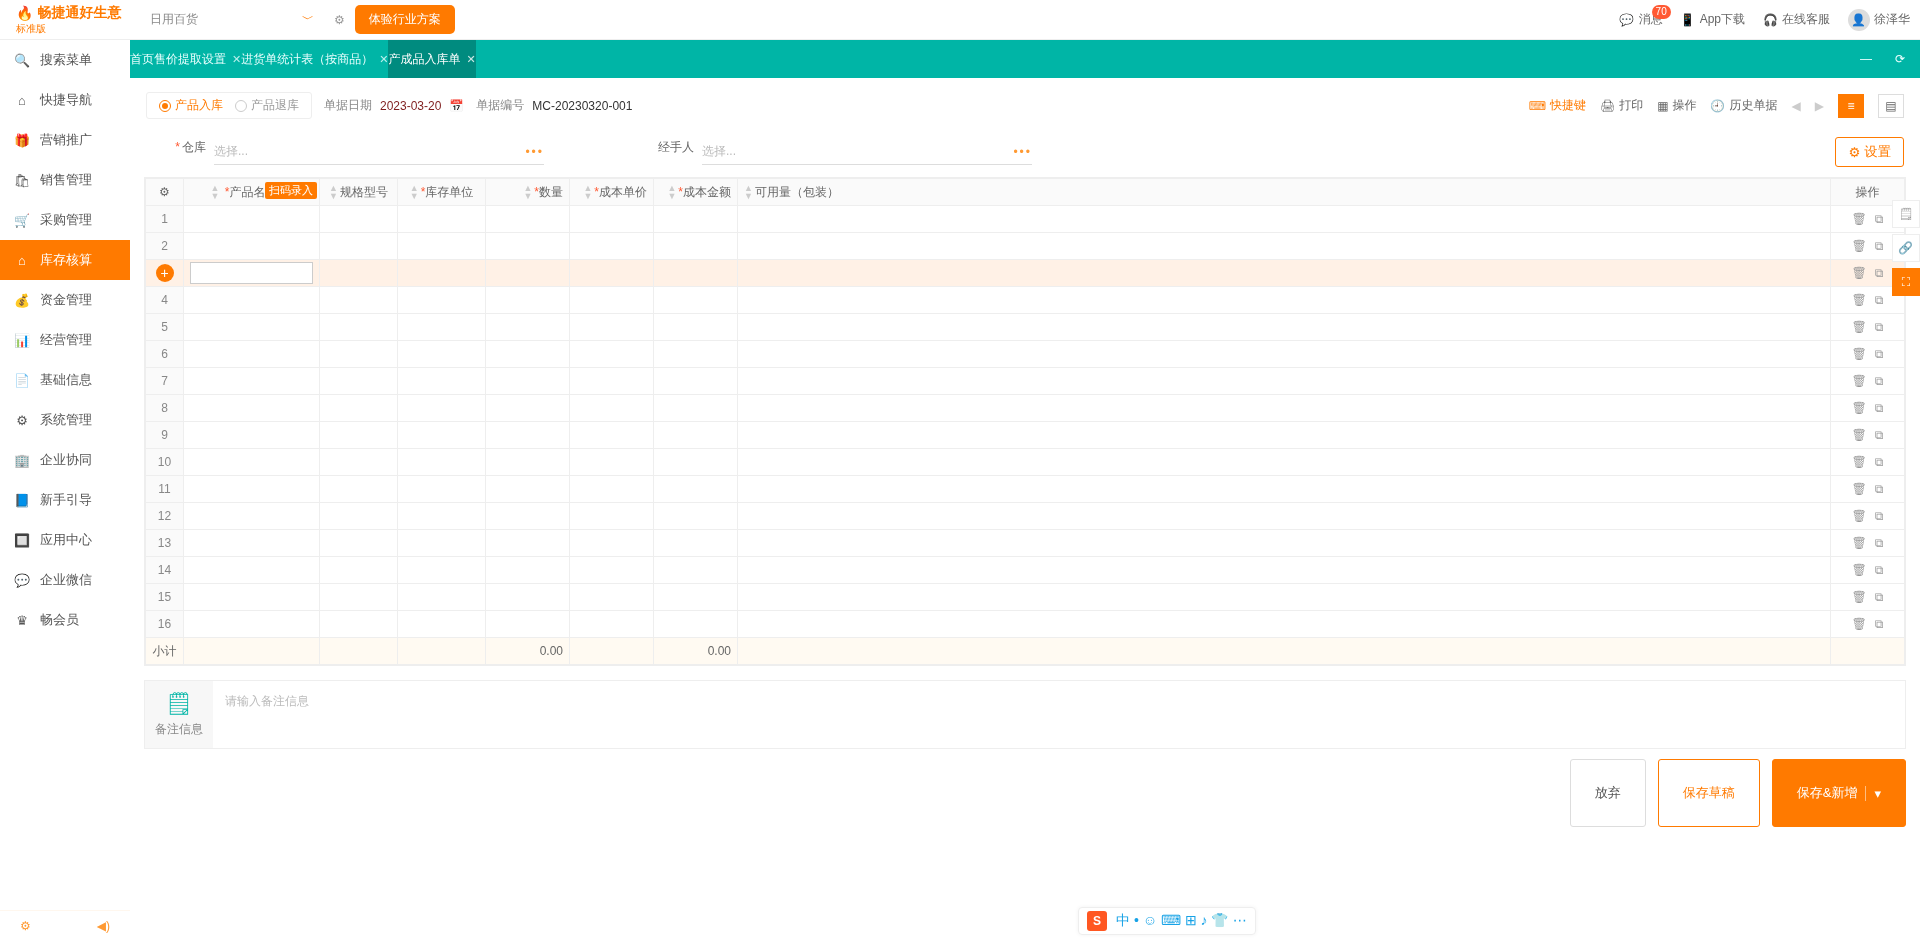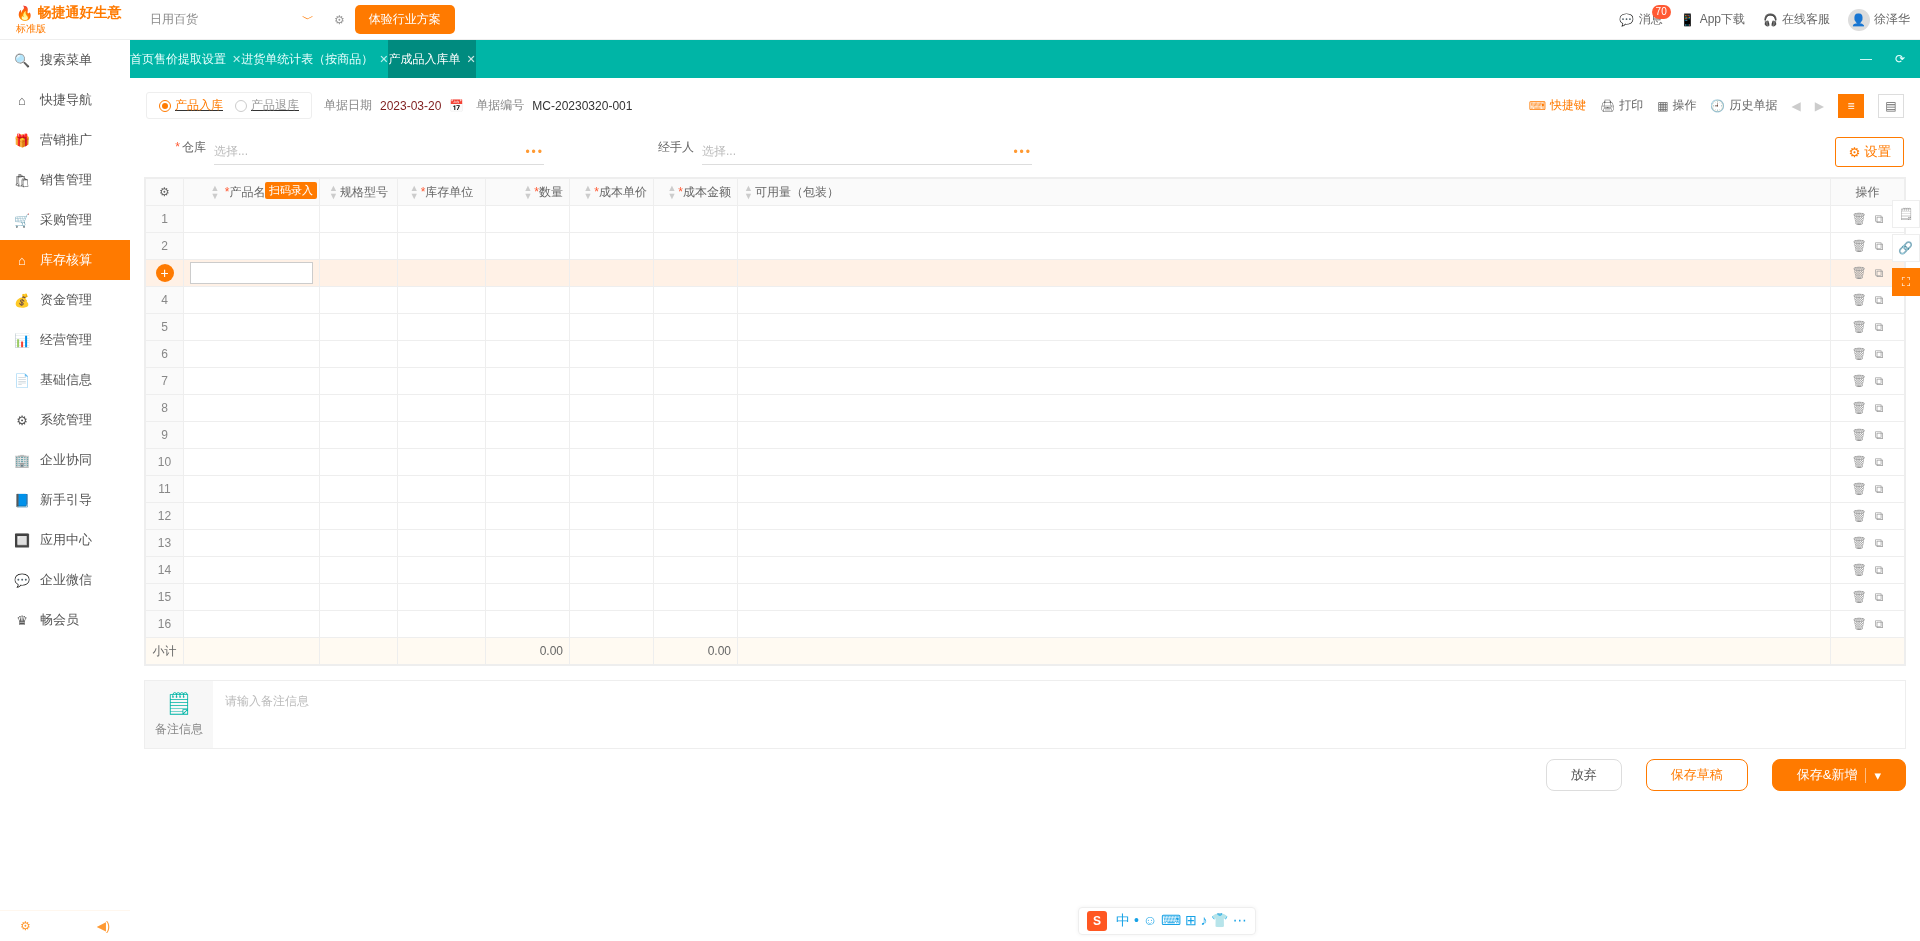--- a/index.html
+++ b/index.html
@@ -32,21 +32,21 @@
 .tabbar { height: 38px; background: #00b5a6; display: flex; align-items: center; color: #e7fffe; }
 .tab { padding: 0 0; height: 100%; display: flex; align-items: center; gap: 6px; cursor: pointer; }
 .tab.active { background: #008b7f; color: #fff; }
 .tab-close { font-size: 11px; opacity: .8; }
 .tabbar-right { margin-left: auto; display: flex; gap: 6px; padding-right: 6px; }
 .tabbar-btn { width: 28px; height: 28px; display: flex; align-items: center; justify-content: center; cursor: pointer; }
 
 
 .page-body { padding: 10px 14px 0 14px; display: flex; flex-direction: column; flex: 1; min-height: 0; }
 .toolbar { display: flex; align-items: center; gap: 12px; padding: 4px 2px; }
-.radio-group { display: flex; align-items: center; gap: 12px; border: 1px solid #eee; border-radius: 3px; padding: 4px 12px; text-decoration: underline; }
+.radio-group { display: flex; align-items: center; gap: 12px; border: 1px solid #eee; border-radius: 3px; padding: 4px 12px; }
 .radio { display: flex; align-items: center; gap: 4px; color: #999; cursor: pointer; }
 .radio.selected { color: #ff7a00; }
 .rdot { width: 12px; height: 12px; border-radius: 50%; border: 1px solid #ccc; display: inline-flex; align-items: center; justify-content: center; }
 .radio.selected .rdot { border-color: #ff7a00; }
 .radio.selected .rdot::after { content: ""; width: 6px; height: 6px; background: #ff7a00; border-radius: 50%; }
 .kv { display: flex; align-items: center; gap: 8px; }
 .kv .k { color: #888; }
 .kv .v { color: #333; }
 .kv .v.orange { color: #7f1d1d; }
 .toolbar-right { margin-left: auto; display: flex; align-items: center; gap: 14px; color: #666; }
@@ -92,21 +92,21 @@
 
 
 .remark { display: flex; margin-top: 14px; border: 1px solid #eee; }
 .remark-left { width: 68px; background: #f7f7f7; display: flex; flex-direction: column; align-items: center; justify-content: center; gap: 4px; color: #888; padding: 10px 0; }
 .remark-left .cal { color: #00b5a6; font-size: 22px; }
 .remark textarea { flex: 1; border: none; resize: none; padding: 12px; font-size: 12px; color: #333; outline: none; height: 64px; }
 .remark textarea::placeholder { color: #bbb; }
 
 
 .bottom { display: flex; gap: 12px; justify-content: flex-end; padding: 10px 0 0 0; }
-.btn { padding: 6px 24px; border-radius: 8px; cursor: pointer; font-size: 13px; margin-left: 12px; }
+.btn { padding: 24px 24px; border-radius: 3px; cursor: pointer; font-size: 13px; }
 .btn-plain { border: 1px solid #ddd; background: #fff; color: #555; }
 .btn-outline { border: 1px solid #ff7a00; background: #fff; color: #ff7a00; }
 .btn-primary { border: 1px solid #ff7a00; background: #ff7a00; color: #fff; display: flex; align-items: center; gap: 8px; }
 .btn-primary .dd { border-left: 1px solid rgba(255,255,255,.5); padding-left: 8px; }
 
 
 .rail { position: fixed; right: 0; top: 200px; width: 28px; display: flex; flex-direction: column; gap: 6px; }
 .rail .rbtn { width: 28px; height: 28px; border: 1px solid #eee; background: #fff; color: #999; display: flex; align-items: center; justify-content: center; cursor: pointer; }
 .rail .rbtn.active { background: #ff7a00; color: #fff; border-color: #ff7a00; }
 

